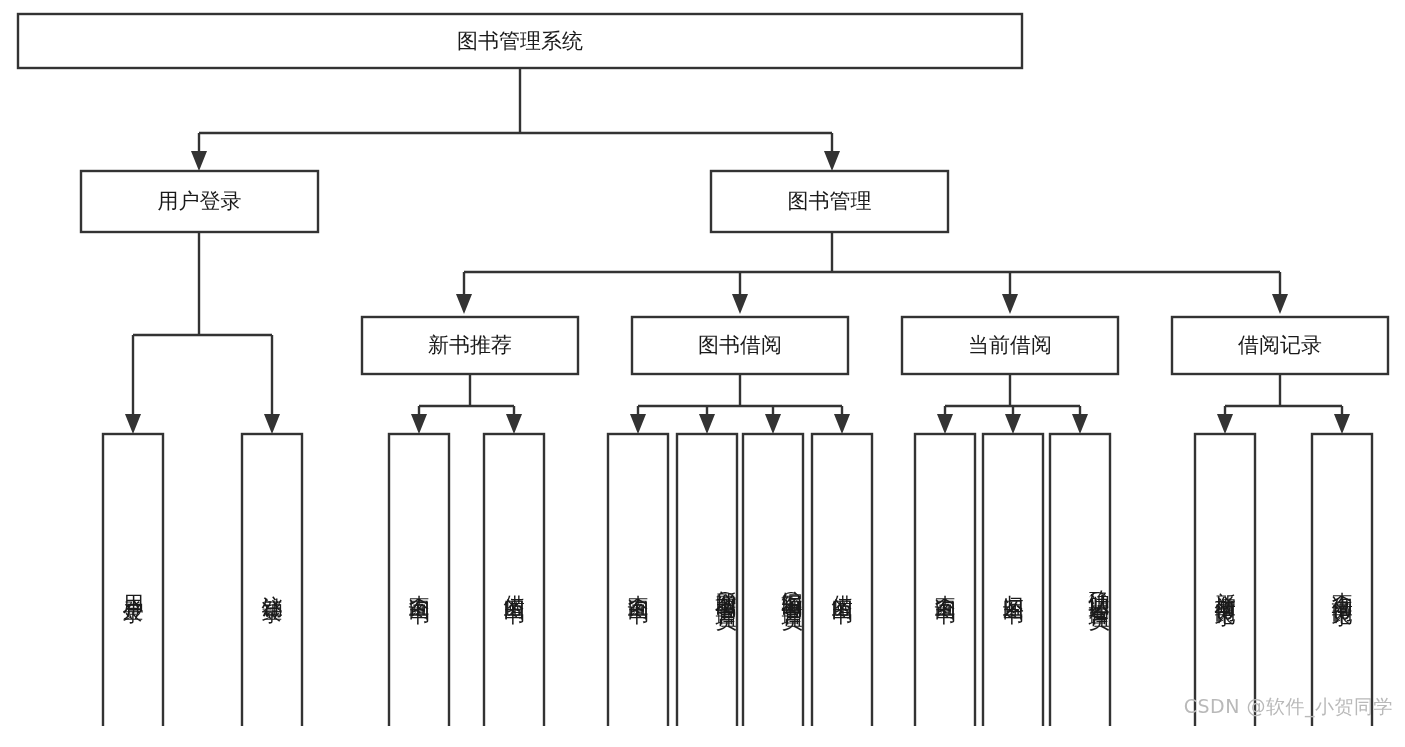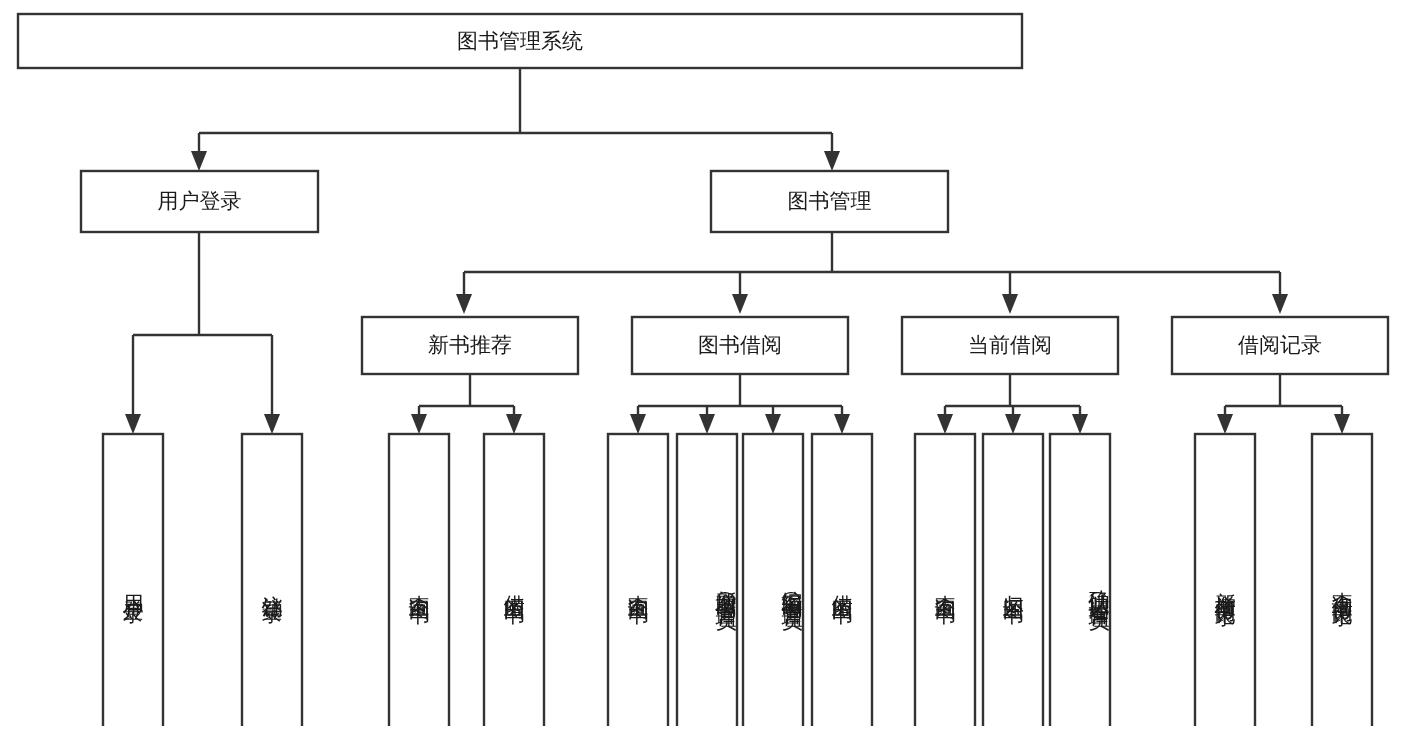--- a/index.html
+++ b/index.html
@@ -219,14 +219,15 @@
   <div class="leaf-label" style="left:743px; top:440px; width:60px; height:293px; display:flex; align-items:flex-start; justify-content:center;">编辑图书（管理员）</div>
   <div class="leaf-label" style="left:812px; top:434px; width:60px; height:299px; display:flex; align-items:center; justify-content:center;">借阅图书</div>
 
   <div class="leaf-label" style="left:915px; top:434px; width:60px; height:299px; display:flex; align-items:center; justify-content:center;">查询图书</div>
   <div class="leaf-label" style="left:983px; top:434px; width:60px; height:299px; display:flex; align-items:center; justify-content:center;">归还图书</div>
   <div class="leaf-label" style="left:1050px; top:440px; width:60px; height:293px; display:flex; align-items:flex-start; justify-content:center;">确认归还（管理员）</div>
 
   <div class="leaf-label" style="left:1195px; top:434px; width:60px; height:299px; display:flex; align-items:center; justify-content:center;">新增借阅记录</div>
   <div class="leaf-label" style="left:1312px; top:434px; width:60px; height:299px; display:flex; align-items:center; justify-content:center;">查询借阅记录</div>
 
+  <div class="watermark">CSDN @软件_小贺同学</div>
 
 </div>
 
 </body></html>

